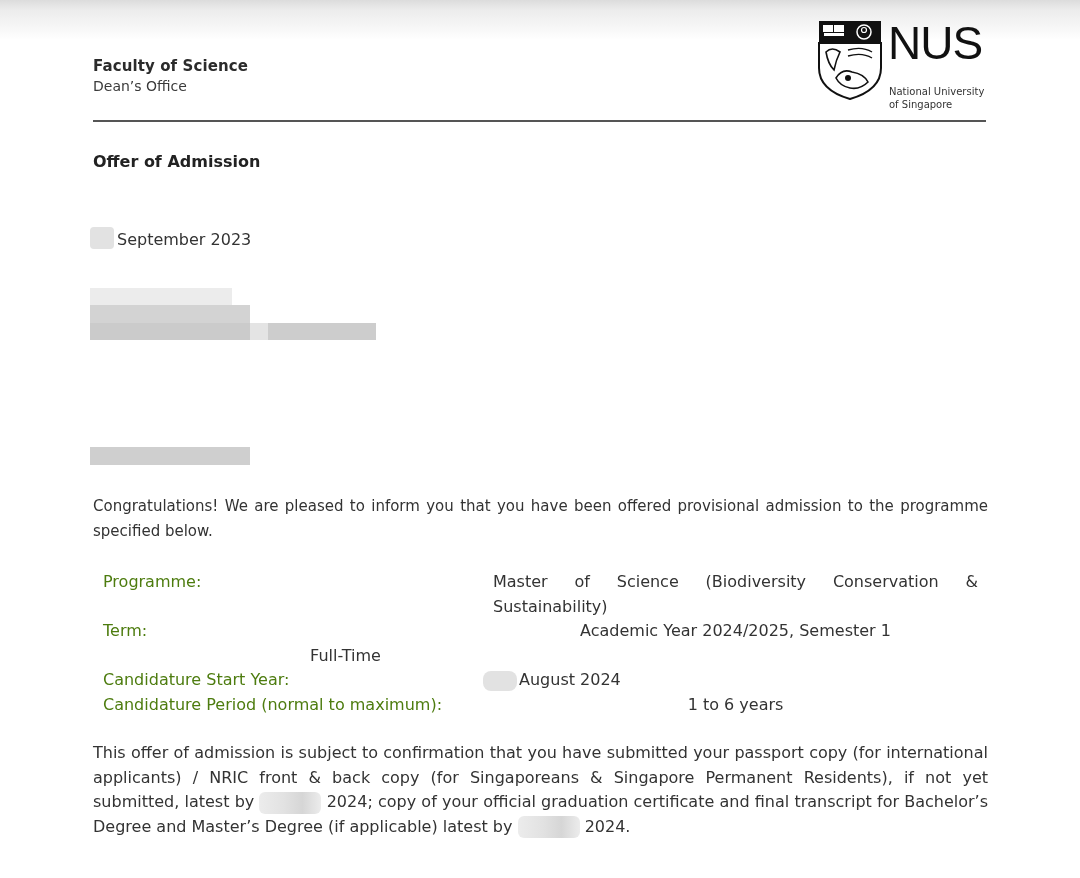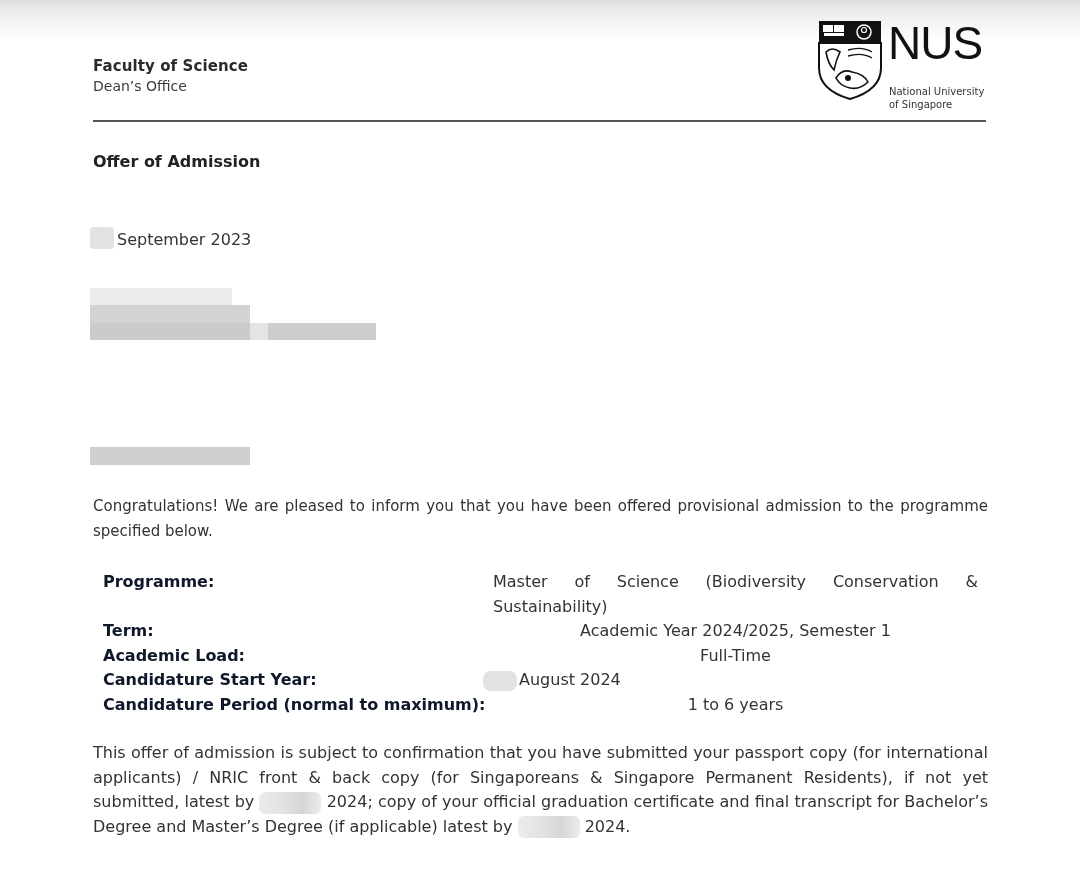--- a/index.html
+++ b/index.html
@@ -69,21 +69,21 @@
       position: absolute; left: 93px; top: 494px; width: 895px;
       font-size: 15px; line-height: 25px; color: #333;
       text-align: justify;
     }
     .details {
       position: absolute; left: 103px; top: 570px; width: 880px;
       font-size: 16px; line-height: 24.6px;
     }
     .row { display: flex; }
     .row .label {
-      width: 390px; font-weight: bold; color: #0f172a; flex-shrink: 0;
+      width: 390px; font-weight: normal; color: #4d7c0f; flex-shrink: 0;
     }
     .row .value { width: 485px; color: #333; text-align: center; }
     .row .value.justify { text-align: justify; text-align-last: justify; }
     .row .value.cont { text-align: right; text-align-last: left; }
     .start-date { display: flex; align-items: center; margin-left: -10px; }
     .redact.start { width: 34px; height: 20px; margin-right: 2px; border-radius: 8px; }
     .conditions {
       position: absolute; left: 93px; top: 741px; width: 895px;
       font-size: 16px; line-height: 24.5px; color: #333;
       text-align: justify;
@@ -154,21 +154,20 @@
     </div>
     <div class="row">
       <div class="label"></div>
       <div class="value cont">Sustainability)</div>
     </div>
     <div class="row">
       <div class="label">Term:</div>
       <div class="value">Academic Year 2024/2025, Semester 1</div>
     </div>
     <div class="row">
-      <div class="label">Academic Load:</div>
       <div class="value">Full-Time</div>
     </div>
     <div class="row">
       <div class="label">Candidature Start Year:</div>
       <div class="value start-date">
         <span class="redact start"></span>
         <span>August 2024</span>
       </div>
     </div>
     <div class="row">

